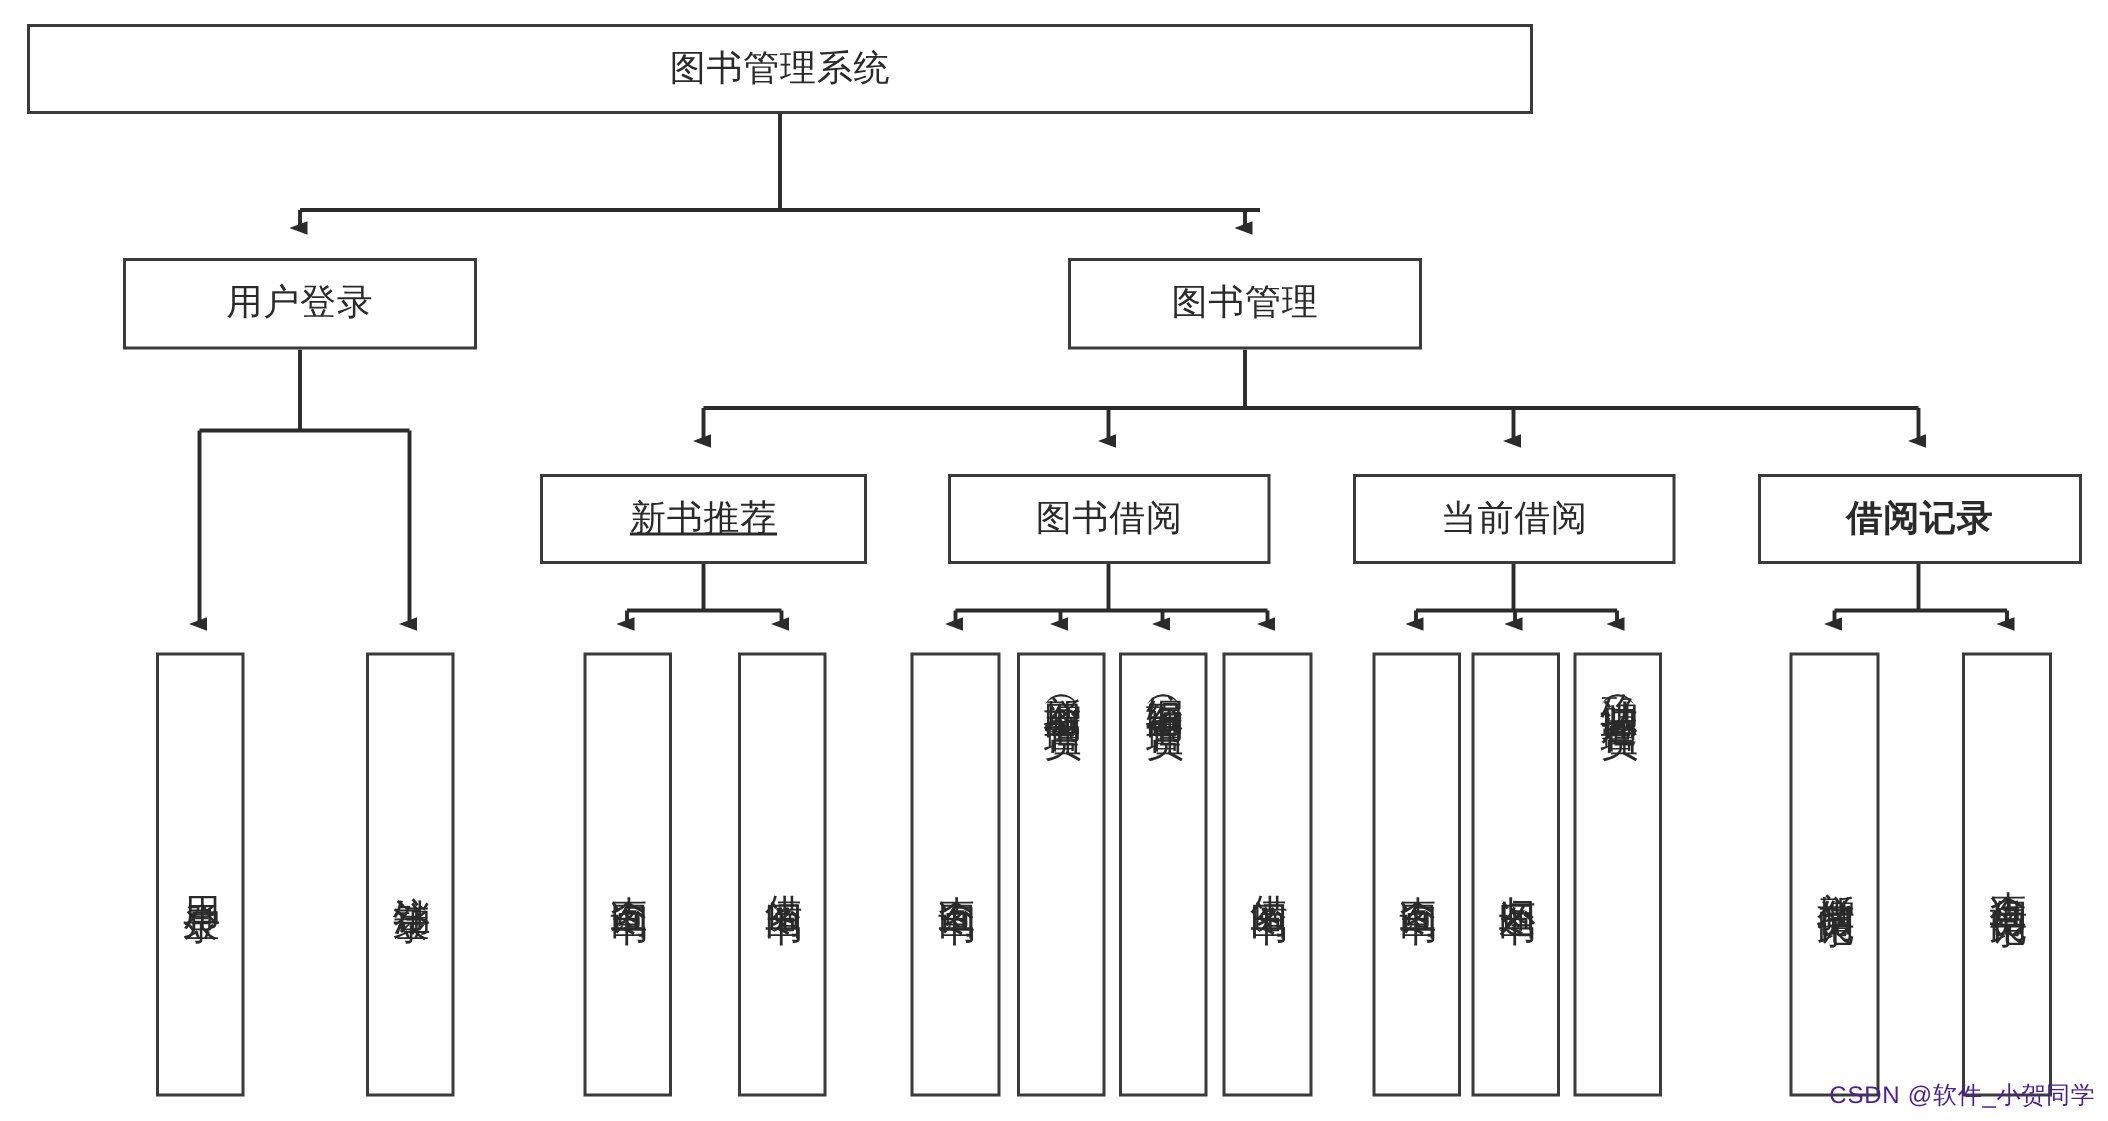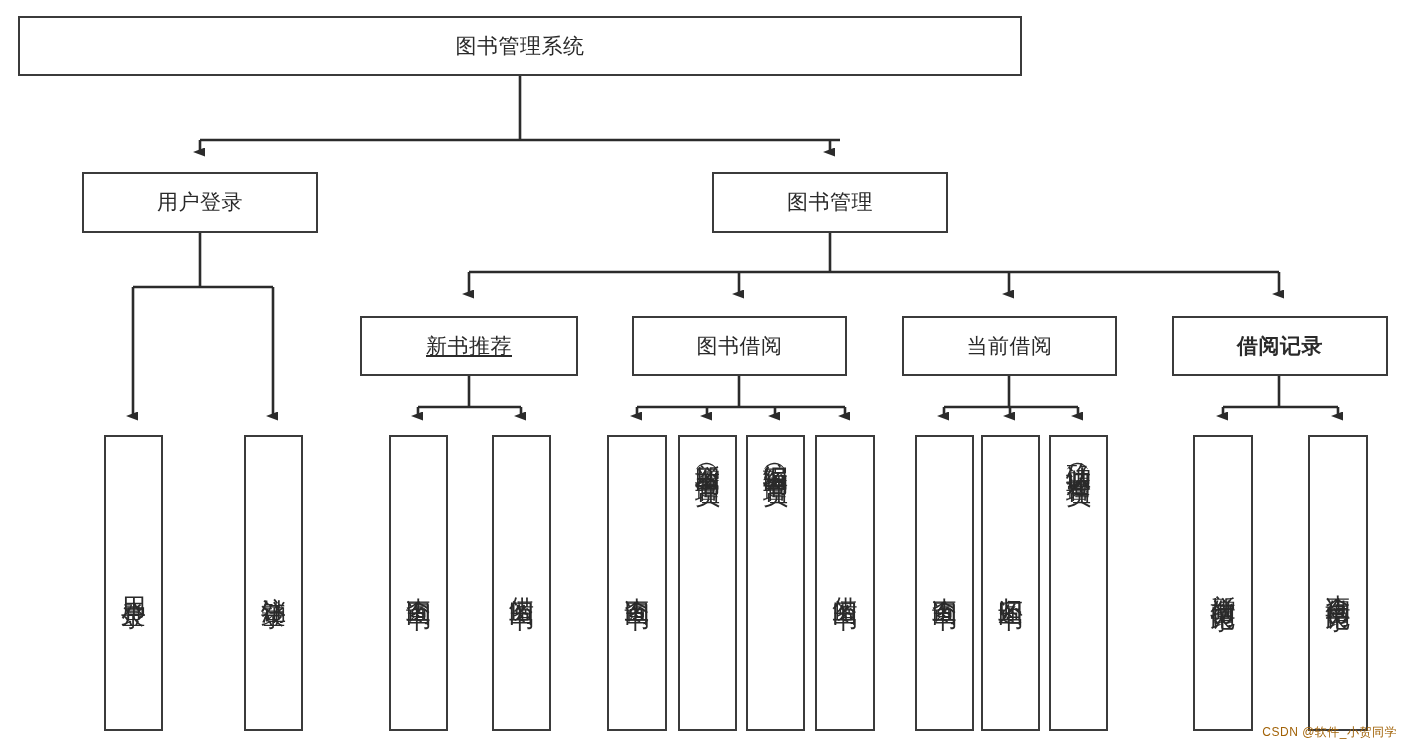--- a/index.html
+++ b/index.html
@@ -37,21 +37,21 @@
     justify-content: center;
     color: #2a2a2a;
   }
   .node-label {
     display: block;
     text-align: center;
     line-height: 1.18;
     white-space: pre;
   }
   .node.horizontal .node-label {
-    font-size: 21px;
+    font-size: 24px;
     letter-spacing: 0.5px;
   }
   .node.vertical {
     align-items: flex-start;
     padding-top: 6px;
   }
   .node.vertical .node-label {
     writing-mode: vertical-rl;
     text-orientation: upright;
     font-size: 25px;
@@ -59,22 +59,22 @@
     line-height: 1;
   }
   .node.vertical.centered {
     align-items: center;
     padding-top: 0;
   }
   .watermark {
     position: absolute;
     right: 8px;
     bottom: 6px;
-    font-size: 12px;
-    color: #a16207;
+    font-size: 16px;
+    color: #4c1d95;
     letter-spacing: 0.5px;
     white-space: nowrap;
   }
 </style>
 </head>
 <body>
 
 <div id="diagram-root">
 
   <svg class="connectors" viewBox="0 0 1405 747">

